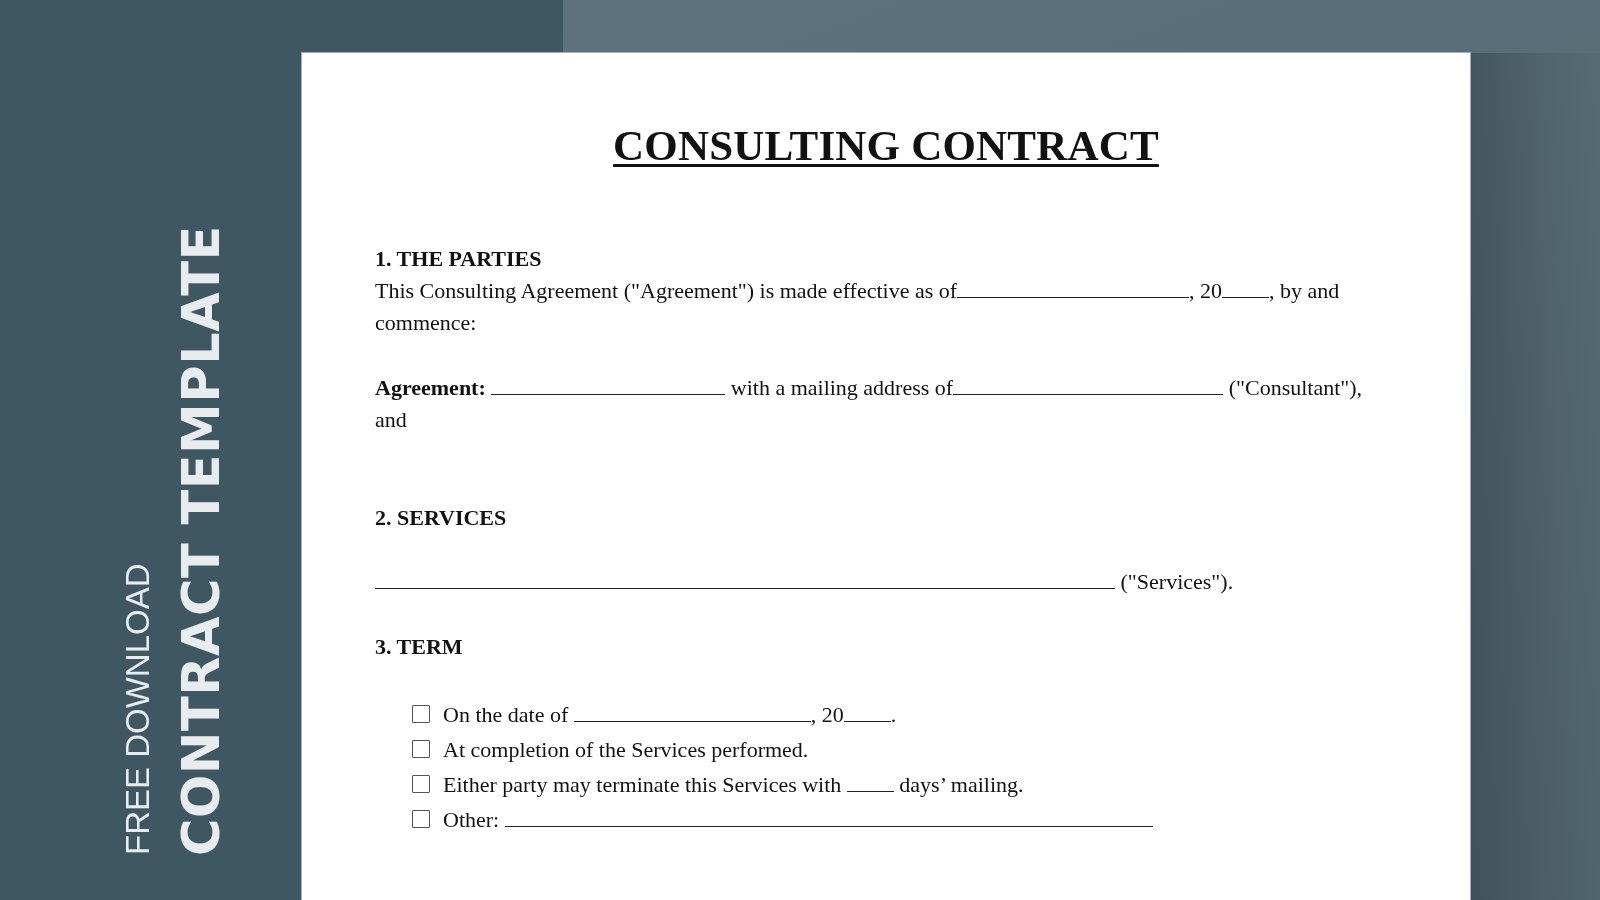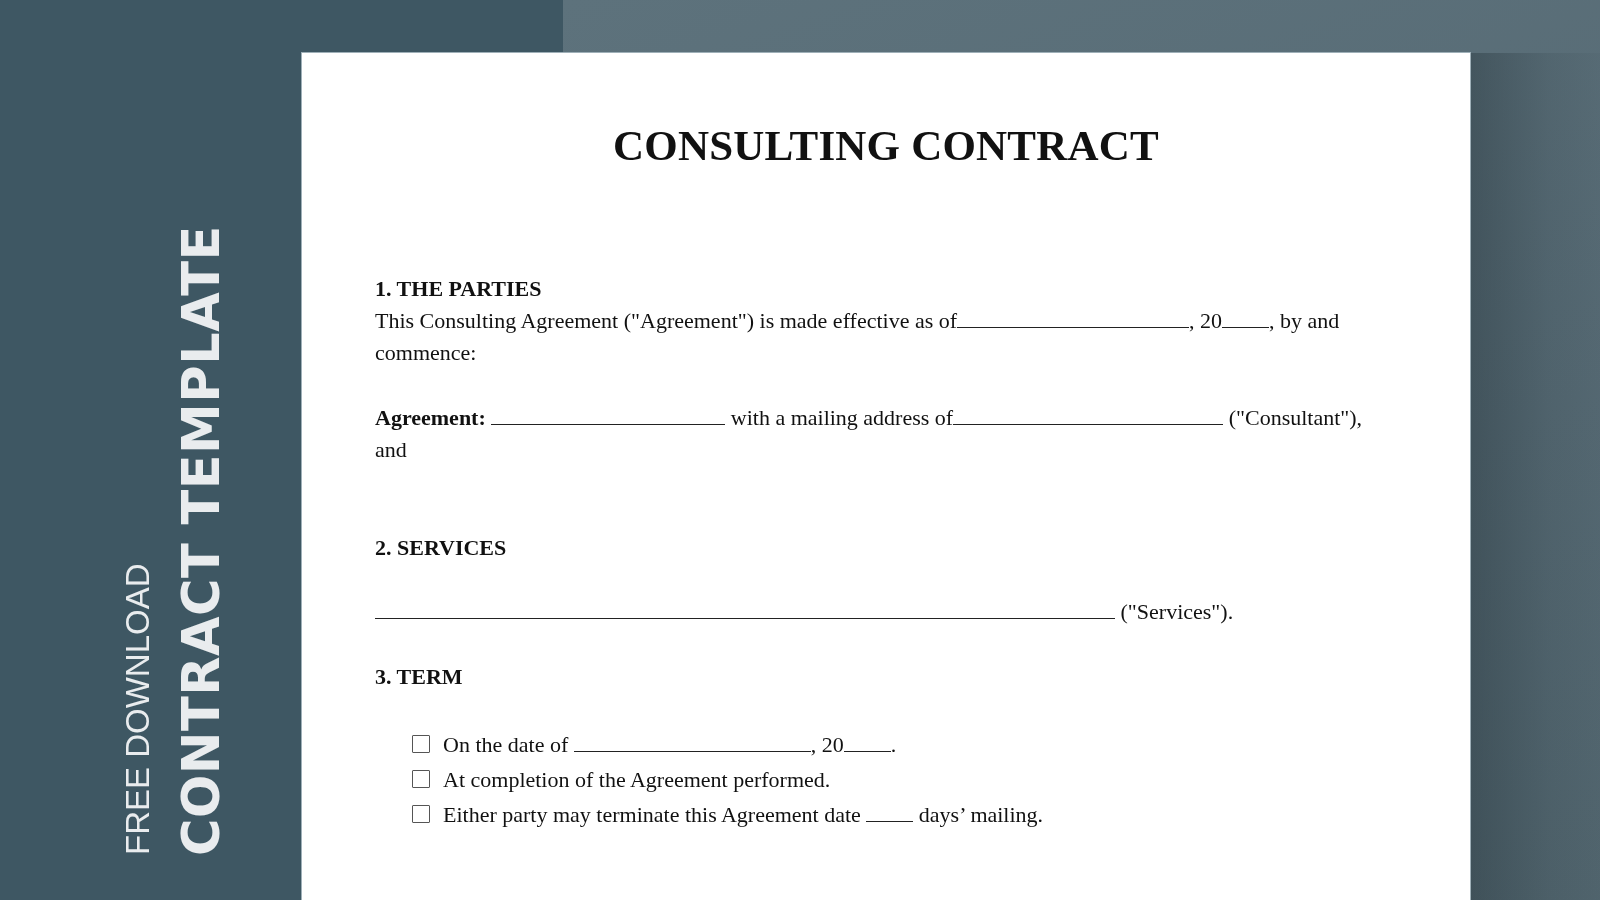--- a/index.html
+++ b/index.html
@@ -40,26 +40,26 @@
   .paper {
     position: absolute; left: 302px; top: 53px; width: 1168px; height: 860px;
     background: #ffffff;
     box-shadow: 0 0 0 1px #9fb0b8;
     color: #111;
   }
   .title {
     position: absolute; left: 0; right: 0; top: 68px;
     text-align: center;
     font-size: 43px; font-weight: bold;
-    text-decoration-thickness: 3px; text-underline-offset: 4px;
+    text-decoration: underline; text-decoration-thickness: 3px; text-underline-offset: 4px;
     letter-spacing: 0.2px;
   }
   .line {
     position: absolute; left: 73px;
-    font-size: 22px; line-height: 32px; white-space: nowrap; margin-top: 30px;
+    font-size: 22px; line-height: 32px; white-space: nowrap;
   }
   .b { font-weight: bold; }
   .blank {
     display: inline-block; border-bottom: 1.4px solid #222; height: 20px; vertical-align: baseline;
   }
   .cb {
     display: inline-block; width: 16px; height: 16px; border: 1.6px solid #555;
     border-radius: 1px; vertical-align: -1px; margin-right: 13px;
   }
 </style>
@@ -91,18 +91,21 @@
   <div class="line" style="top:513px">
     <span class="blank" style="width:740px"></span><span> ("Services").</span>
   </div>
 
   <div class="line b" style="top:578px">3. TERM</div>
 
   <div class="line" style="top:646px; left:110px">
     <span class="cb"></span><span>On the date of </span><span class="blank" style="width:237px"></span><span>, 20</span><span class="blank" style="width:47px"></span><span>.</span>
   </div>
   <div class="line" style="top:681px; left:110px">
-    <span class="cb"></span><span>At completion of the Agreement performed.</span>
+    <span class="cb"></span><span>At completion of the Services performed.</span>
   </div>
   <div class="line" style="top:716px; left:110px">
-    <span class="cb"></span><span>Either party may terminate this Agreement date </span><span class="blank" style="width:47px"></span><span> days’ mailing.</span>
+    <span class="cb"></span><span>Either party may terminate this Services with </span><span class="blank" style="width:47px"></span><span> days’ mailing.</span>
+  </div>
+  <div class="line" style="top:751px; left:110px">
+    <span class="cb"></span><span>Other: </span><span class="blank" style="width:648px"></span>
   </div>
 </div>
 
 </body></html>

